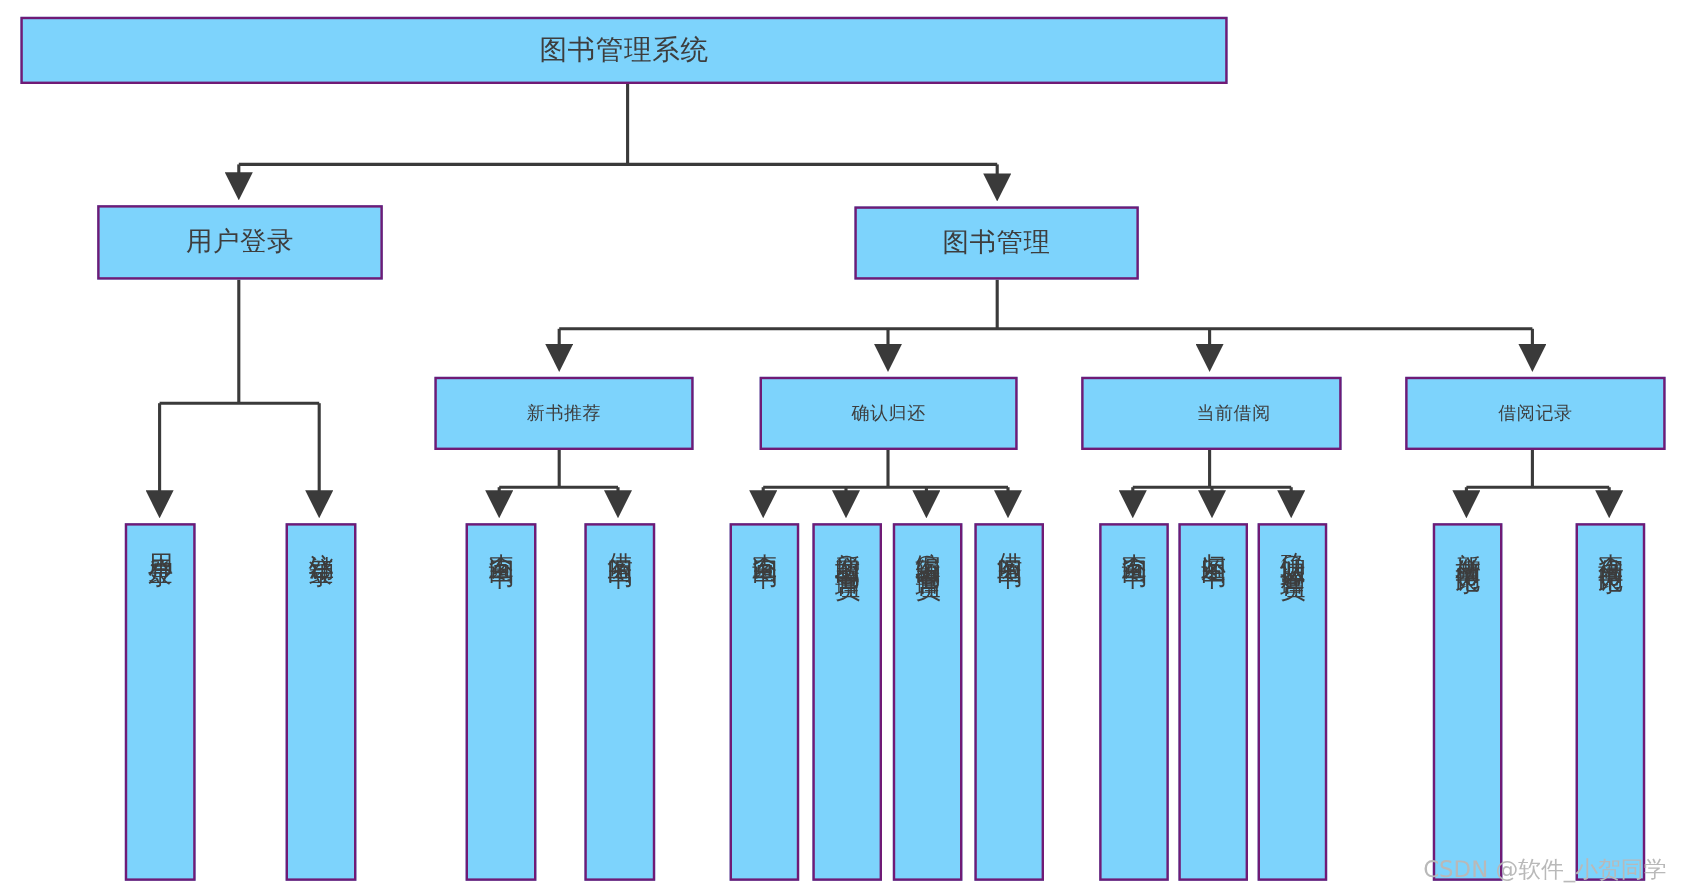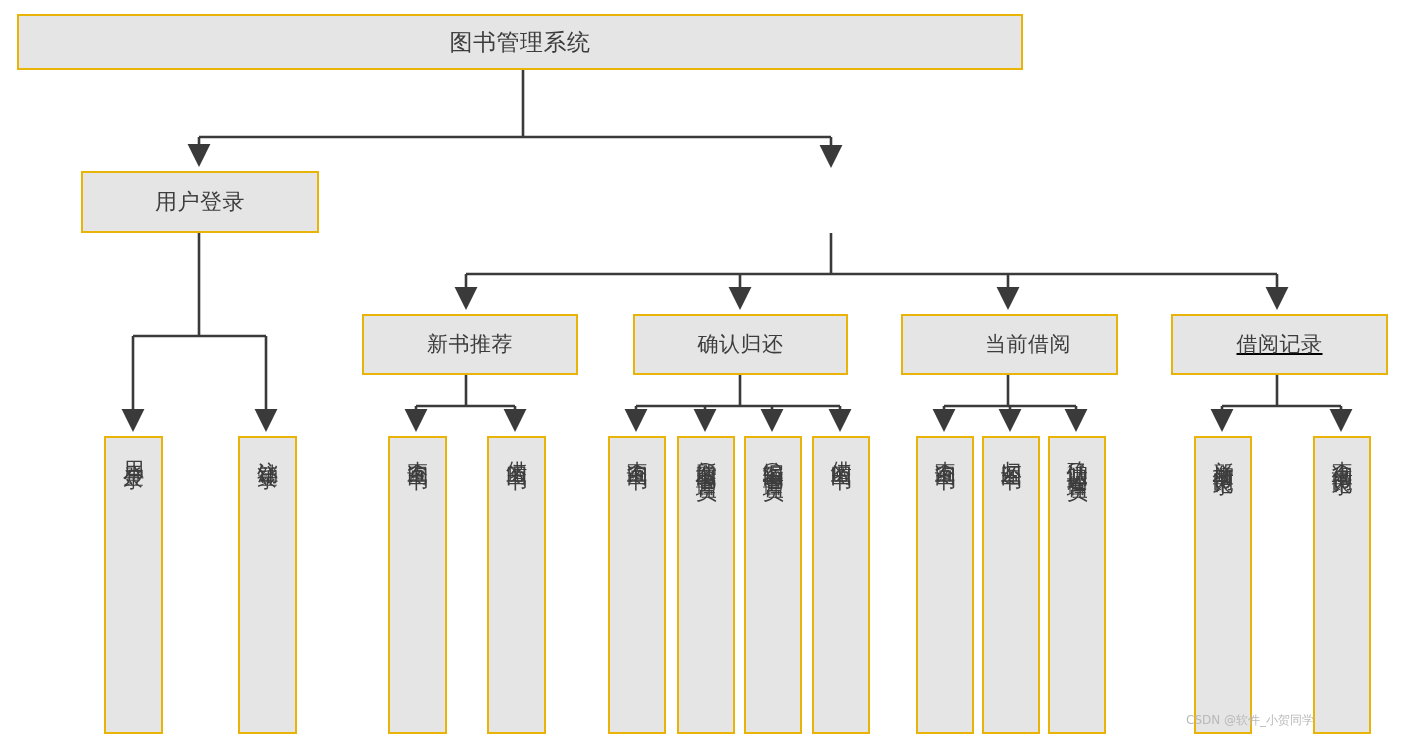--- a/index.html
+++ b/index.html
@@ -24,53 +24,53 @@
     position: absolute;
     left: 0;
     top: 0;
     width: 1405px;
     height: 747px;
     pointer-events: none;
   }
   .node {
     position: absolute;
     box-sizing: border-box;
-    background: #e5e5e5;
-    border: 2px solid #eab308;
+    background: #7dd3fc;
+    border: 2px solid #701a75;
     display: flex;
     align-items: center;
     justify-content: center;
     z-index: 2;
   }
   .node .label {
     color: #3d3d3d;
     line-height: 1.08;
     text-align: center;
     letter-spacing: 0.5px;
   }
   .node.root .label { font-size: 23px; }
   .node.level2 .label { font-size: 22px; }
-  .node.level3 .label { font-size: 21px; }
+  .node.level3 .label { font-size: 15px; }
   .node.leaf {
     align-items: flex-start;
     justify-content: center;
     padding-top: 6px;
   }
   .node.leaf .label {
     writing-mode: vertical-rl;
     text-orientation: upright;
     font-size: 21px;
     letter-spacing: 3px;
     white-space: nowrap;
   }
   .watermark {
     position: absolute;
     left: 1186px;
     top: 712px;
-    font-size: 12px;
+    font-size: 19px;
     color: #b9b9b9;
     white-space: nowrap;
     z-index: 5;
   }
 </style>
 </head>
 <body>
 
 <div id="diagram">
 
@@ -124,31 +124,34 @@
     </g>
   </svg>
 
   <div class="node root" style="left:17px; top:14px; width:1006px; height:56px;">
     <span class="label">图书管理系统</span>
   </div>
 
   <div class="node level2" style="left:81px; top:171px; width:238px; height:62px;">
     <span class="label">用户登录</span>
   </div>
+  <div class="node level2" style="left:712px; top:172px; width:237px; height:61px;">
+    <span class="label">图书管理</span>
+  </div>
 
   <div class="node level3" style="left:362px; top:314px; width:216px; height:61px;">
     <span class="label">新书推荐</span>
   </div>
   <div class="node level3" style="left:633px; top:314px; width:215px; height:61px;">
     <span class="label">确认归还</span>
   </div>
   <div class="node level3" style="left:901px; top:314px; width:217px; height:61px;padding-left:37px;">
     <span class="label">当前借阅</span>
   </div>
-  <div class="node level3" style="left:1171px; top:314px; width:217px; height:61px;text-decoration:underline;">
+  <div class="node level3" style="left:1171px; top:314px; width:217px; height:61px;">
     <span class="label">借阅记录</span>
   </div>
 
   <div class="node leaf" style="left:104px; top:436px; width:59px; height:298px;">
     <span class="label">用户登录</span>
   </div>
   <div class="node leaf" style="left:238px; top:436px; width:59px; height:298px;">
     <span class="label">注销登录</span>
   </div>
 

